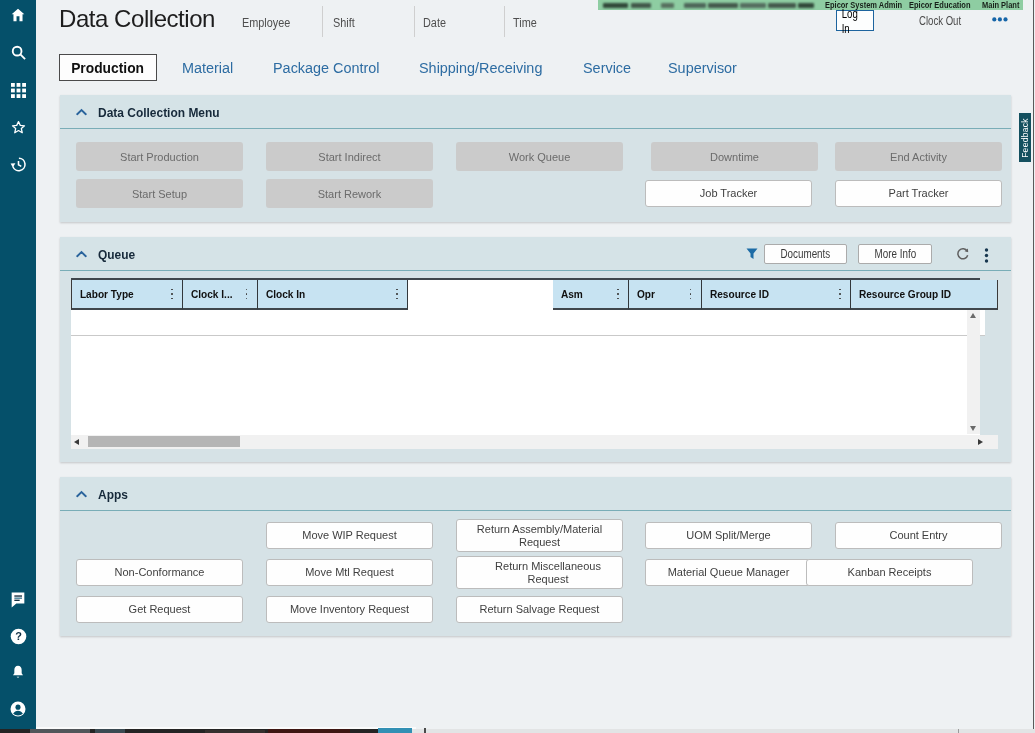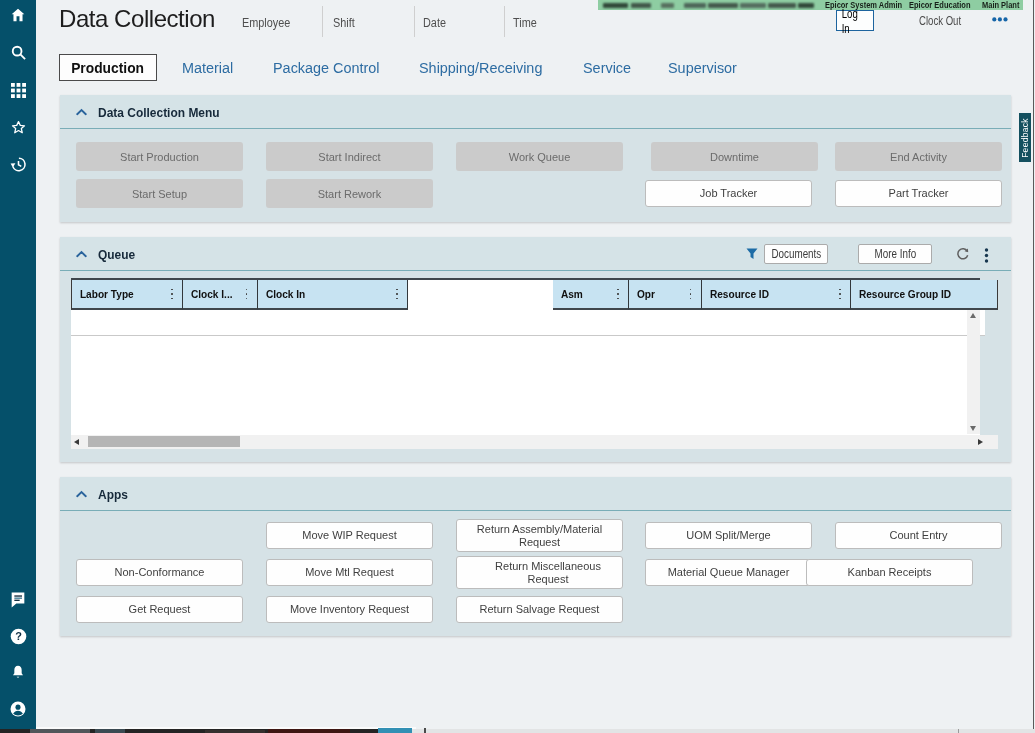--- a/index.html
+++ b/index.html
@@ -115,21 +115,21 @@
   <div class="panel" style="top:237px; height:225px;">
     <div class="phead"></div>
     <svg class="caret" width="11" height="8" viewBox="0 0 11 8">
         <path d="M1.2 6.2 L5.5 2 L9.8 6.2" stroke="#2a649c" stroke-width="1.9" fill="none" stroke-linecap="round"></path>
       </svg>
     <div class="ptitle">Queue</div>
 
     <svg class="abs" style="left:686px; top:11px;" width="12" height="12" viewBox="0 0 12 12">
         <path d="M0.5 0.5 H11.5 L7.5 5.5 V11 L4.5 9 V5.5 Z" fill="#1d6ca6"></path>
       </svg>
-    <div class="tbtn" style="left:704px; top:7px; width:64px;">
+    <div class="tbtn" style="left:704px; top:7px; width:83px;">
         <span>Documents</span>
       </div>
     <div class="tbtn" style="left:798px; top:7px; width:74px;">
         <span>More Info</span>
       </div>
     <svg class="abs" style="left:896px; top:10px;" width="14" height="14" viewBox="0 0 14 14">
         <path d="M11.7 8.2 A5 5 0 1 1 11.2 4.2" stroke="#606060" stroke-width="1.5" fill="none"></path>
         <path d="M11.9 1.4 L12.2 5.2 L8.6 4.3 Z" fill="#606060"></path>
       </svg>
     <svg class="abs" style="left:924px; top:11px;" width="5" height="15" viewBox="0 0 5 15">

